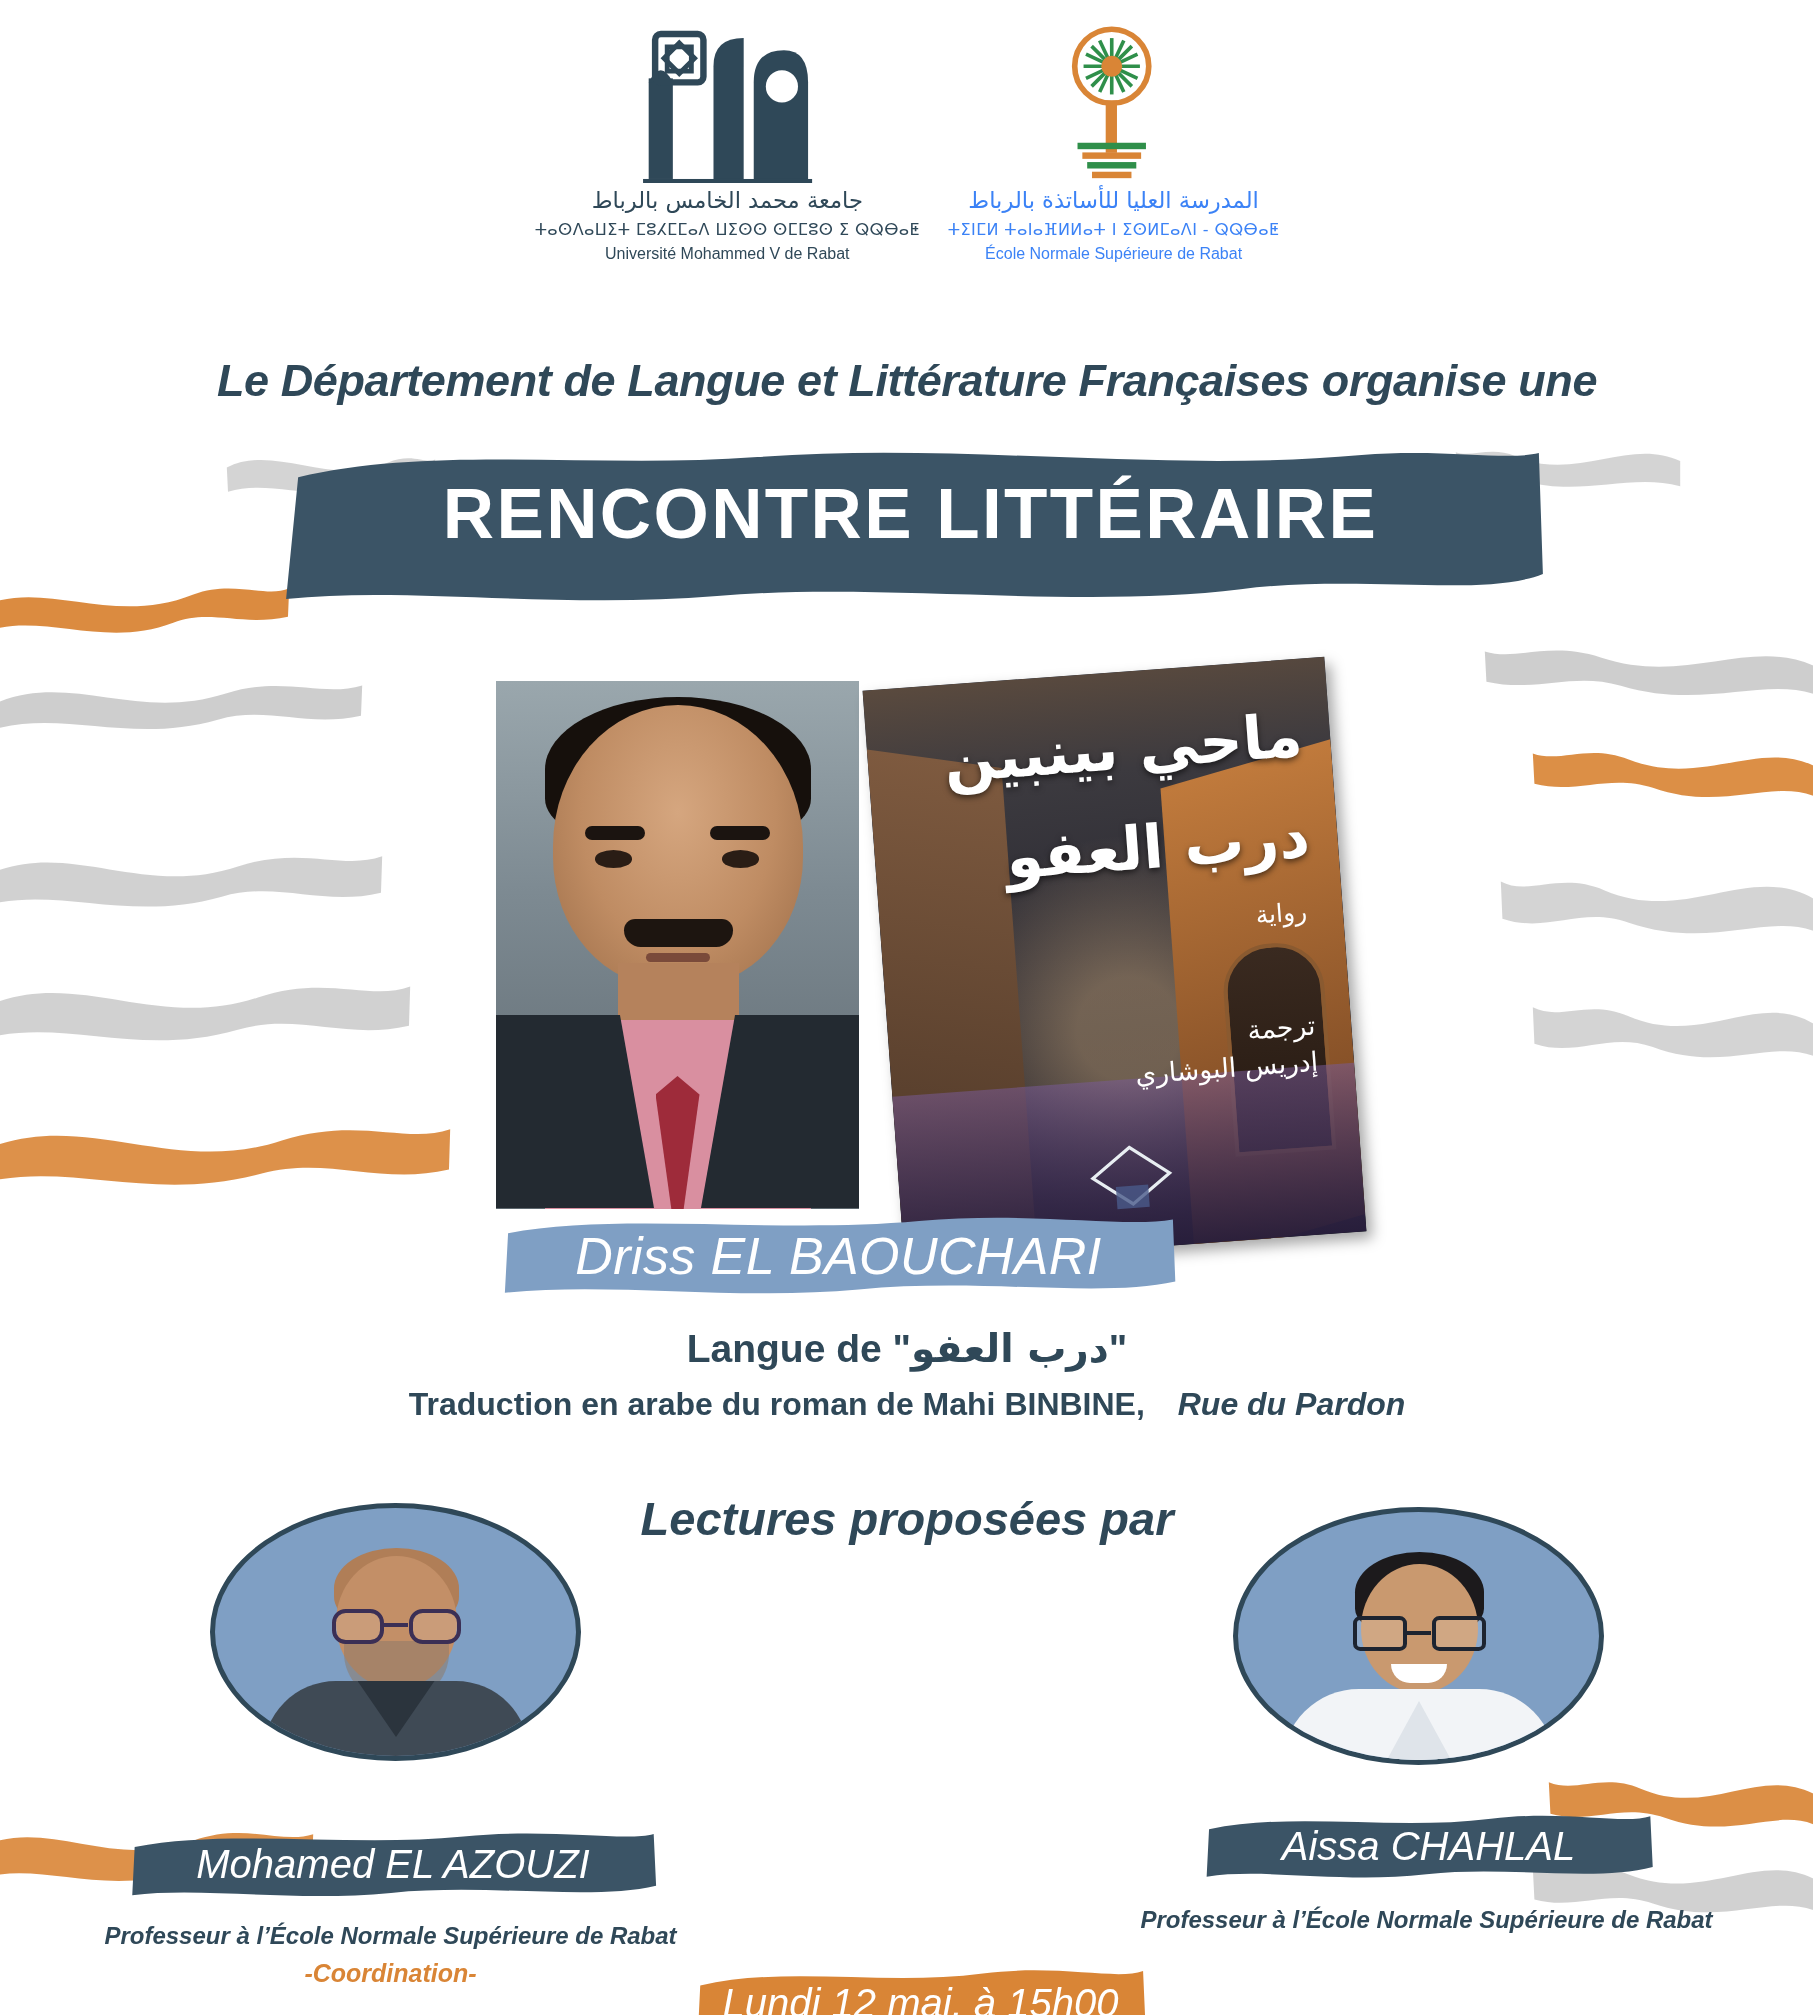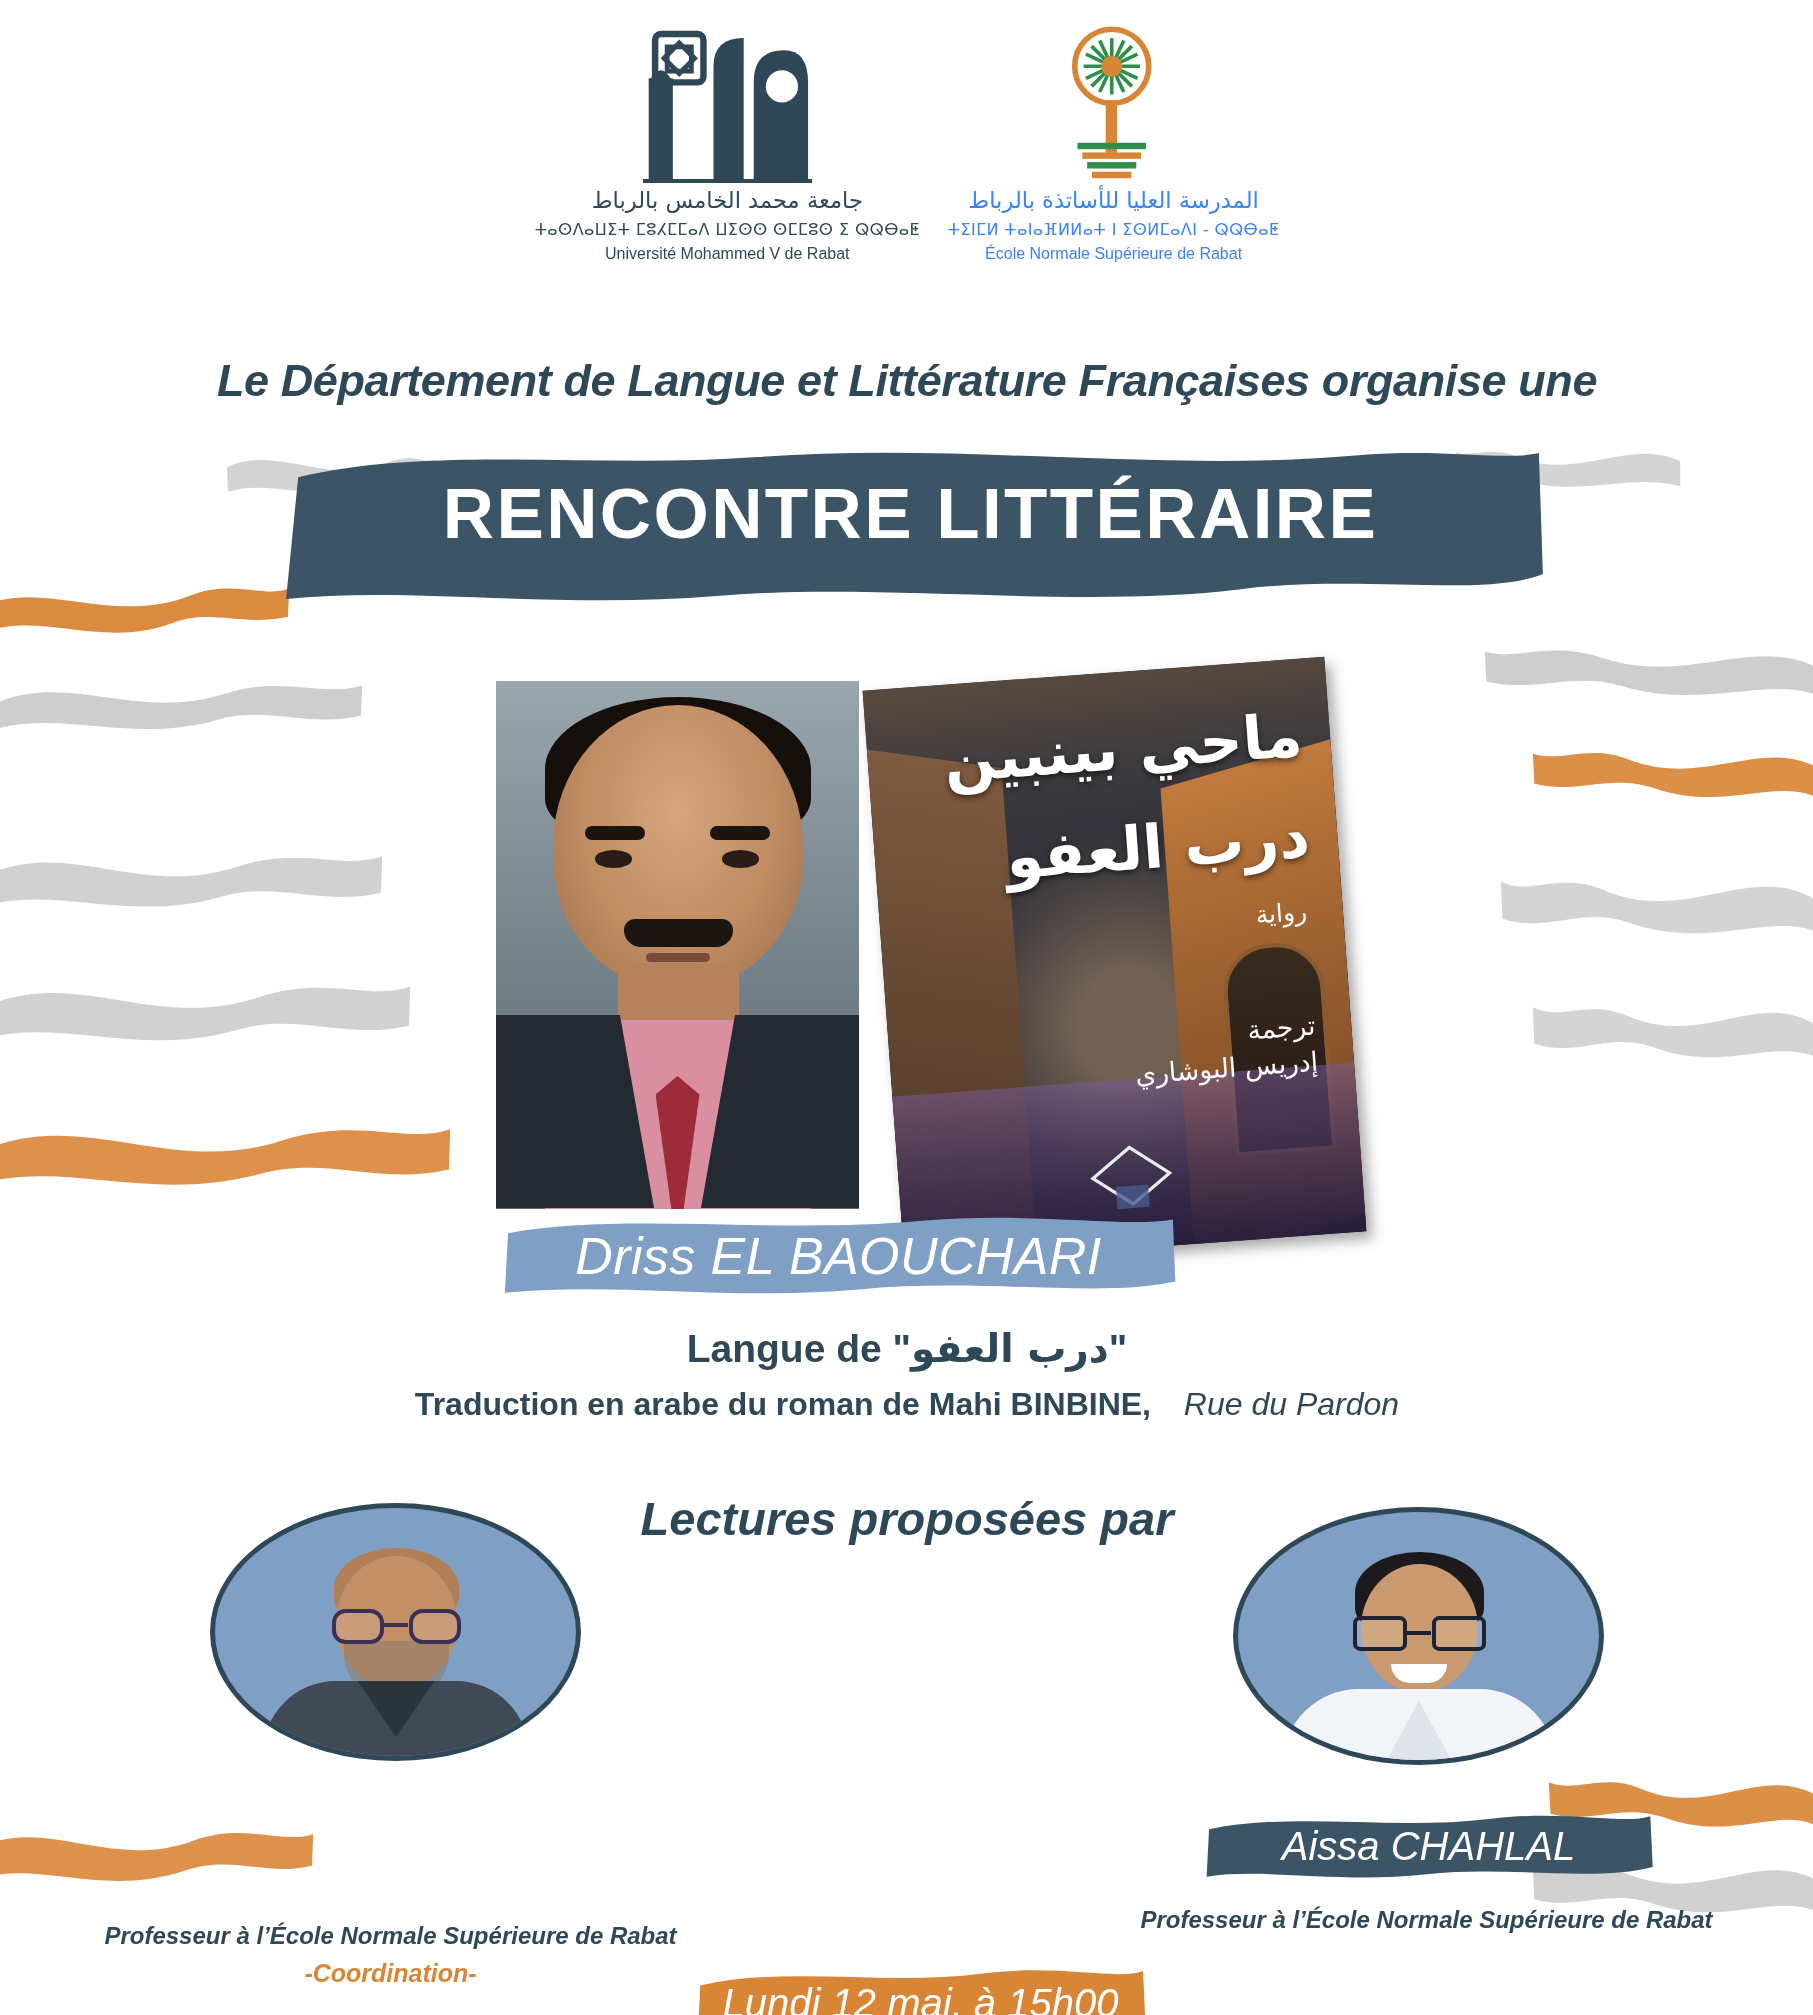--- a/index.html
+++ b/index.html
@@ -247,21 +247,21 @@
     position:absolute; top:1326px; width:100%; text-align:center;
     color:#2f4858; font-size:39px; font-weight:bold;
   }
   .author-credit .ar {
     font-family:"DejaVu Sans", sans-serif; direction:rtl; display:inline-block;
   }
   .author-sub {
     position:absolute; top:1386px; width:100%; text-align:center;
     color:#2f4858; font-size:32px; font-weight:bold;
   }
-  .author-sub em { font-weight:normal;margin-left:24px; }
+  .author-sub em { font-weight:bold;margin-left:24px; }
 
   .lectures {
     position:absolute; top:1491px; width:100%; text-align:center;
     color:#2f4858; font-size:47px; font-style:italic; font-weight:bold;
   }
 
   
   .oval {
     position:absolute;
     width:371px; height:258px;
@@ -556,20 +556,26 @@
     <div class="p3-glasses">
       <span class="lens l"></span>
       <span class="bridge"></span>
       <span class="lens r"></span>
     </div>
     <div class="p3-smile"></div>
     <div class="p3-body"></div>
     <div class="p3-shoulder"></div>
   </div>
 
+  <div class="ribbon" id="ribbon-left">
+    <svg class="rb" viewBox="0 0 1330 190" preserveAspectRatio="none">
+      <path d="M24 52 C 260 6, 560 54, 840 26 C 1060 4, 1240 40, 1312 20 L 1318 148 C 1160 186, 900 142, 660 166 C 420 190, 190 150, 18 172 Z" fill="#3b5466"></path>
+    </svg>
+    <div class="rtext">Mohamed EL AZOUZI</div>
+  </div>
 
   <div class="ribbon" id="ribbon-right">
     <svg class="rb" viewBox="0 0 1130 185" preserveAspectRatio="none">
       <path d="M20 50 C 230 6, 480 54, 720 24 C 910 2, 1050 40, 1116 18 L 1122 144 C 980 182, 760 140, 560 162 C 350 186, 160 146, 14 168 Z" fill="#3b5466"></path>
     </svg>
     <div class="rtext">Aissa CHAHLAL</div>
   </div>
 
   <div class="cred" id="cred-left">Professeur à l’École Normale Supérieure de Rabat</div>
   <div class="coord">-Coordination-</div>

